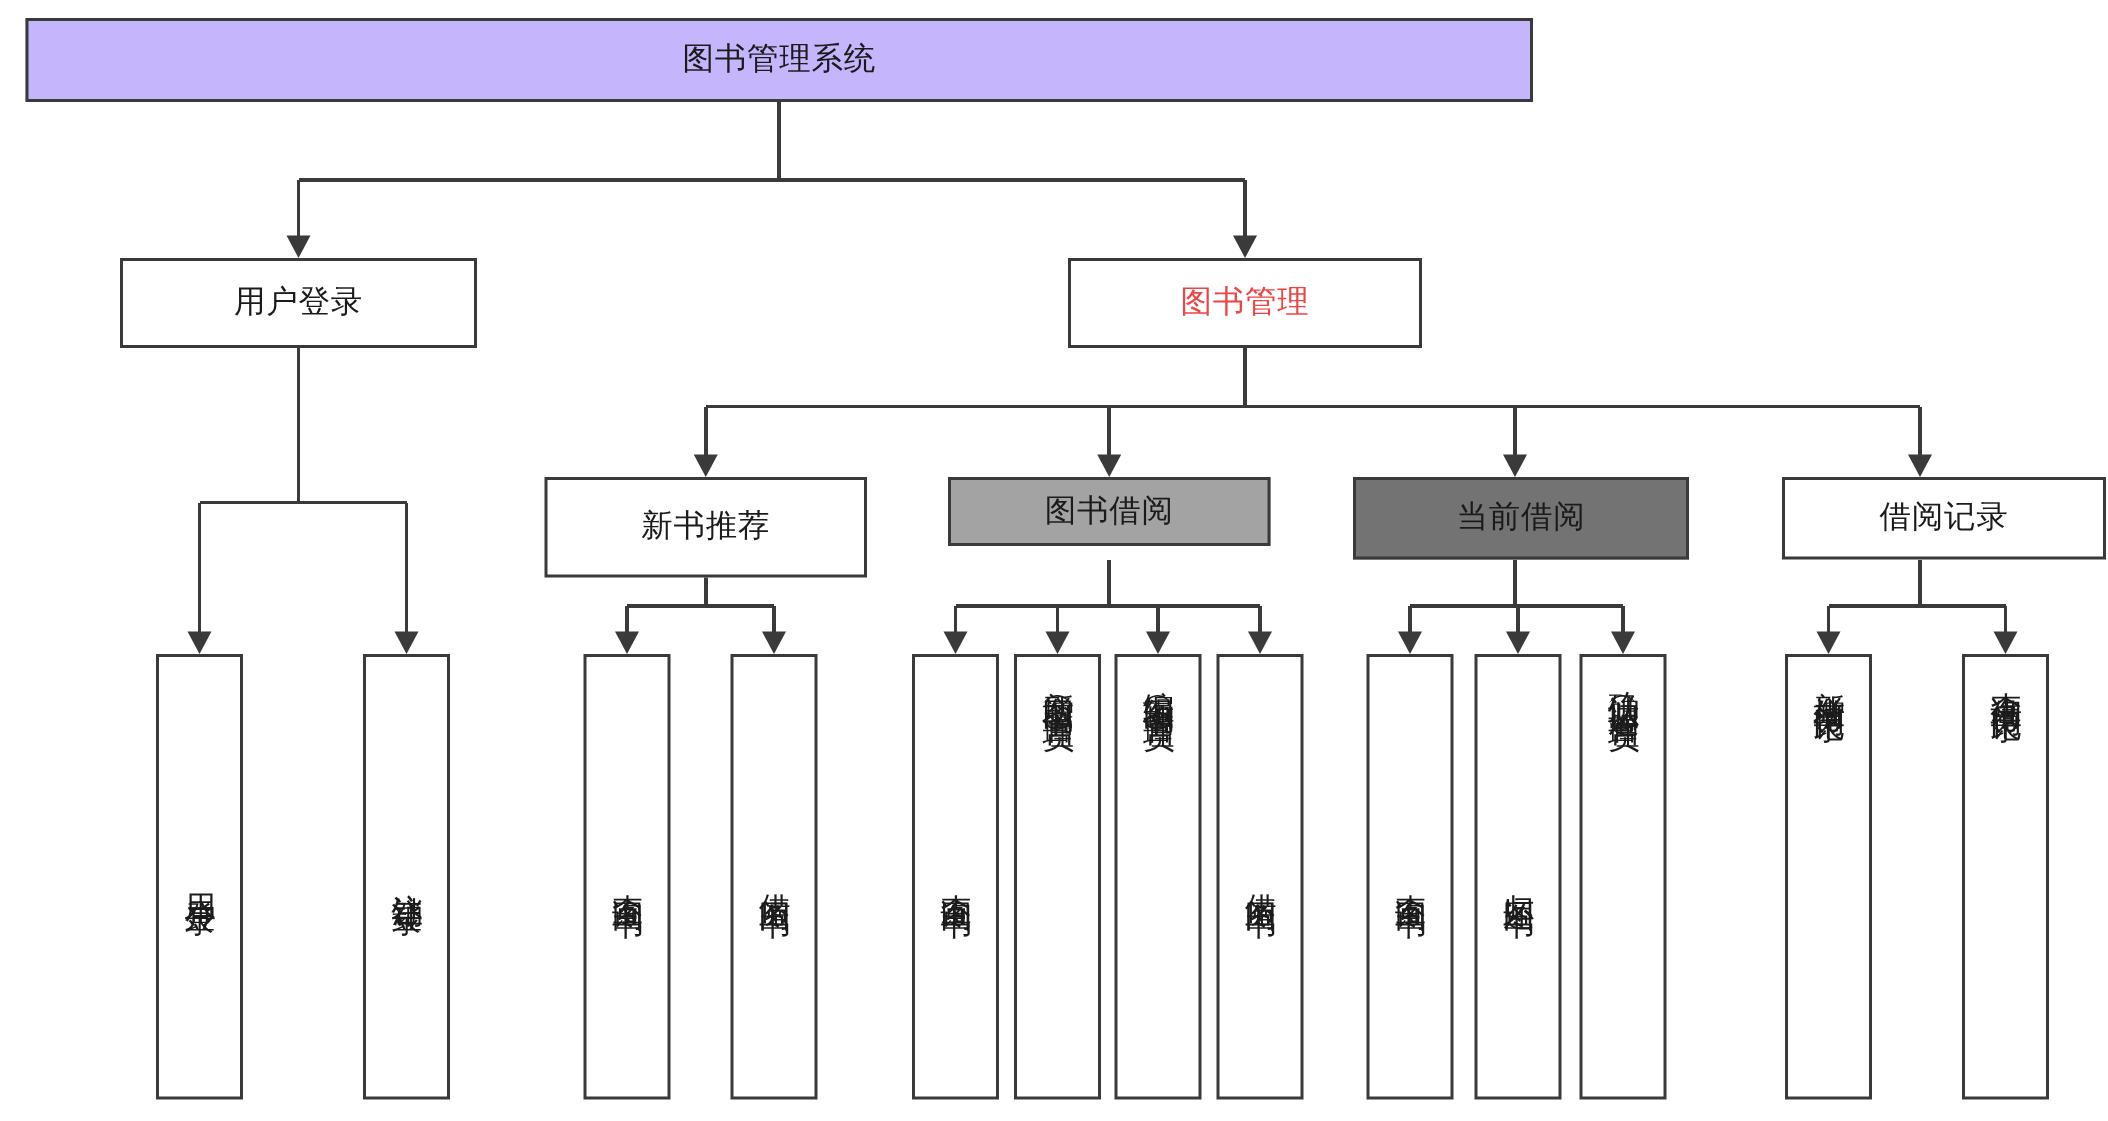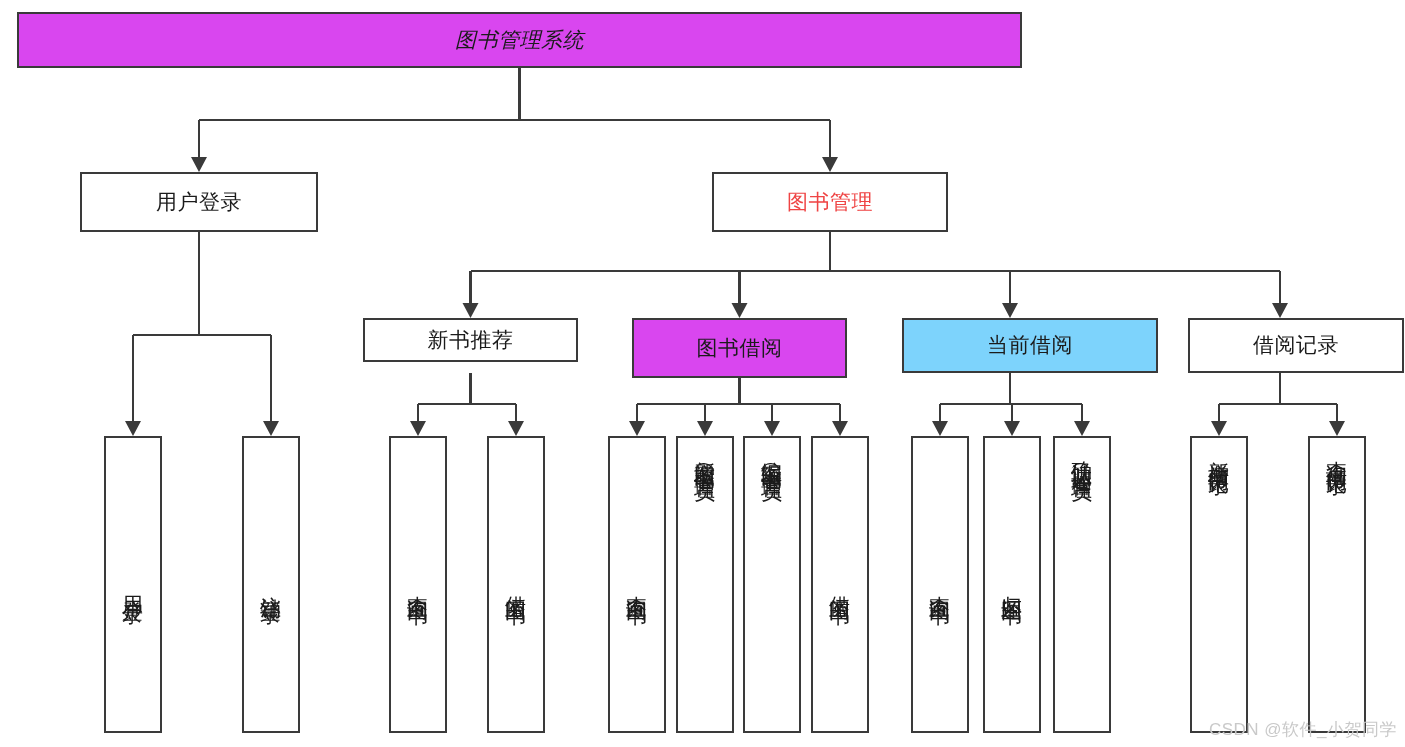--- a/index.html
+++ b/index.html
@@ -123,36 +123,36 @@
       <line x1="1082" y1="404" x2="1082" y2="423" stroke="#3a3a3a" stroke-width="2.5" shape-rendering="crispEdges"></line>
       <polygon points="1074,421 1090,421 1082,436" fill="#3a3a3a"></polygon>
       <line x1="1280" y1="373" x2="1280" y2="404" stroke="#3a3a3a" stroke-width="2.5" shape-rendering="crispEdges"></line>
       <line x1="1219" y1="404" x2="1337" y2="404" stroke="#3a3a3a" stroke-width="2.5" shape-rendering="crispEdges"></line>
       <line x1="1219" y1="404" x2="1219" y2="423" stroke="#3a3a3a" stroke-width="2.5" shape-rendering="crispEdges"></line>
       <polygon points="1211,421 1227,421 1219,436" fill="#3a3a3a"></polygon>
       <line x1="1337" y1="404" x2="1337" y2="423" stroke="#3a3a3a" stroke-width="2.5" shape-rendering="crispEdges"></line>
       <polygon points="1329,421 1345,421 1337,436" fill="#3a3a3a"></polygon>
     </svg>
   <div id="nodes">
-      <div class="node horiz" style="left: 17px; top: 12px; width: 1005px; height: 56px; border-color: rgb(58, 58, 58); background: #d946ef; font-style: italic;">
+      <div class="node horiz" style="left: 17px; top: 12px; width: 1005px; height: 56px; border-color: rgb(58, 58, 58); background: #c4b5fd;">
         <span class="label" style="color: rgb(27, 27, 27);">图书管理系统</span>
       </div>
       <div class="node horiz" style="left: 80px; top: 172px; width: 238px; height: 60px; border-color: rgb(58, 58, 58); background: rgb(255, 255, 255);">
         <span class="label" style="color: rgb(27, 27, 27);">用户登录</span>
       </div>
       <div class="node horiz" style="left: 712px; top: 172px; width: 236px; height: 60px; border-color: rgb(58, 58, 58); background: rgb(255, 255, 255);">
         <span class="label" style="color: #ef4444;">图书管理</span>
       </div>
-      <div class="node horiz" style="left: 363px; top: 318px; width: 215px; height: 44px; border-color: rgb(58, 58, 58); background: rgb(255, 255, 255);">
+      <div class="node horiz" style="left: 363px; top: 318px; width: 215px; height: 67px; border-color: rgb(58, 58, 58); background: rgb(255, 255, 255);">
         <span class="label" style="color: rgb(27, 27, 27);">新书推荐</span>
       </div>
-      <div class="node horiz" style="left: 632px; top: 318px; width: 215px; height: 60px; border-color: rgb(58, 58, 58); background: #d946ef;">
+      <div class="node horiz" style="left: 632px; top: 318px; width: 215px; height: 46px; border-color: rgb(58, 58, 58); background: #a3a3a3;">
         <span class="label" style="color: rgb(27, 27, 27);">图书借阅</span>
       </div>
-      <div class="node horiz" style="left: 902px; top: 318px; width: 256px; height: 55px; border-color: rgb(58, 58, 58); background: #7dd3fc;">
+      <div class="node horiz" style="left: 902px; top: 318px; width: 224px; height: 55px; border-color: rgb(58, 58, 58); background: #737373;">
         <span class="label" style="color: rgb(27, 27, 27);">当前借阅</span>
       </div>
       <div class="node horiz" style="left: 1172px; top: 318px; width: 216px; height: 55px; border-color: rgb(58, 58, 58); background: rgb(255, 255, 255); margin-left: 16px;">
         <span class="label" style="color: rgb(27, 27, 27);">借阅记录</span>
       </div>
       <div class="node vert centered" style="left: 104px; top: 436px; width: 58px; height: 297px; border-color: rgb(58, 58, 58); background: rgb(255, 255, 255);">
         <span class="label" style="color: rgb(27, 27, 27);">用户登录</span>
       </div>
       <div class="node vert centered" style="left: 242px; top: 436px; width: 58px; height: 297px; border-color: rgb(58, 58, 58); background: rgb(255, 255, 255);">
         <span class="label" style="color: rgb(27, 27, 27);">注销登录</span>
@@ -184,14 +184,13 @@
       <div class="node vert" style="left: 1053px; top: 436px; width: 58px; height: 297px; border-color: rgb(58, 58, 58); background: rgb(255, 255, 255);">
         <span class="label" style="color: rgb(27, 27, 27);">确认归还（管理员）</span>
       </div>
       <div class="node vert" style="left: 1190px; top: 436px; width: 58px; height: 297px; border-color: rgb(58, 58, 58); background: rgb(255, 255, 255);">
         <span class="label" style="color: rgb(27, 27, 27);">新增借阅记录</span>
       </div>
       <div class="node vert" style="left: 1308px; top: 436px; width: 58px; height: 297px; border-color: rgb(58, 58, 58); background: rgb(255, 255, 255);">
         <span class="label" style="color: rgb(27, 27, 27);">查询借阅记录</span>
       </div>
     </div>
-  <div id="watermark">CSDN @软件_小贺同学</div>
 </div>
 
 </body></html>

